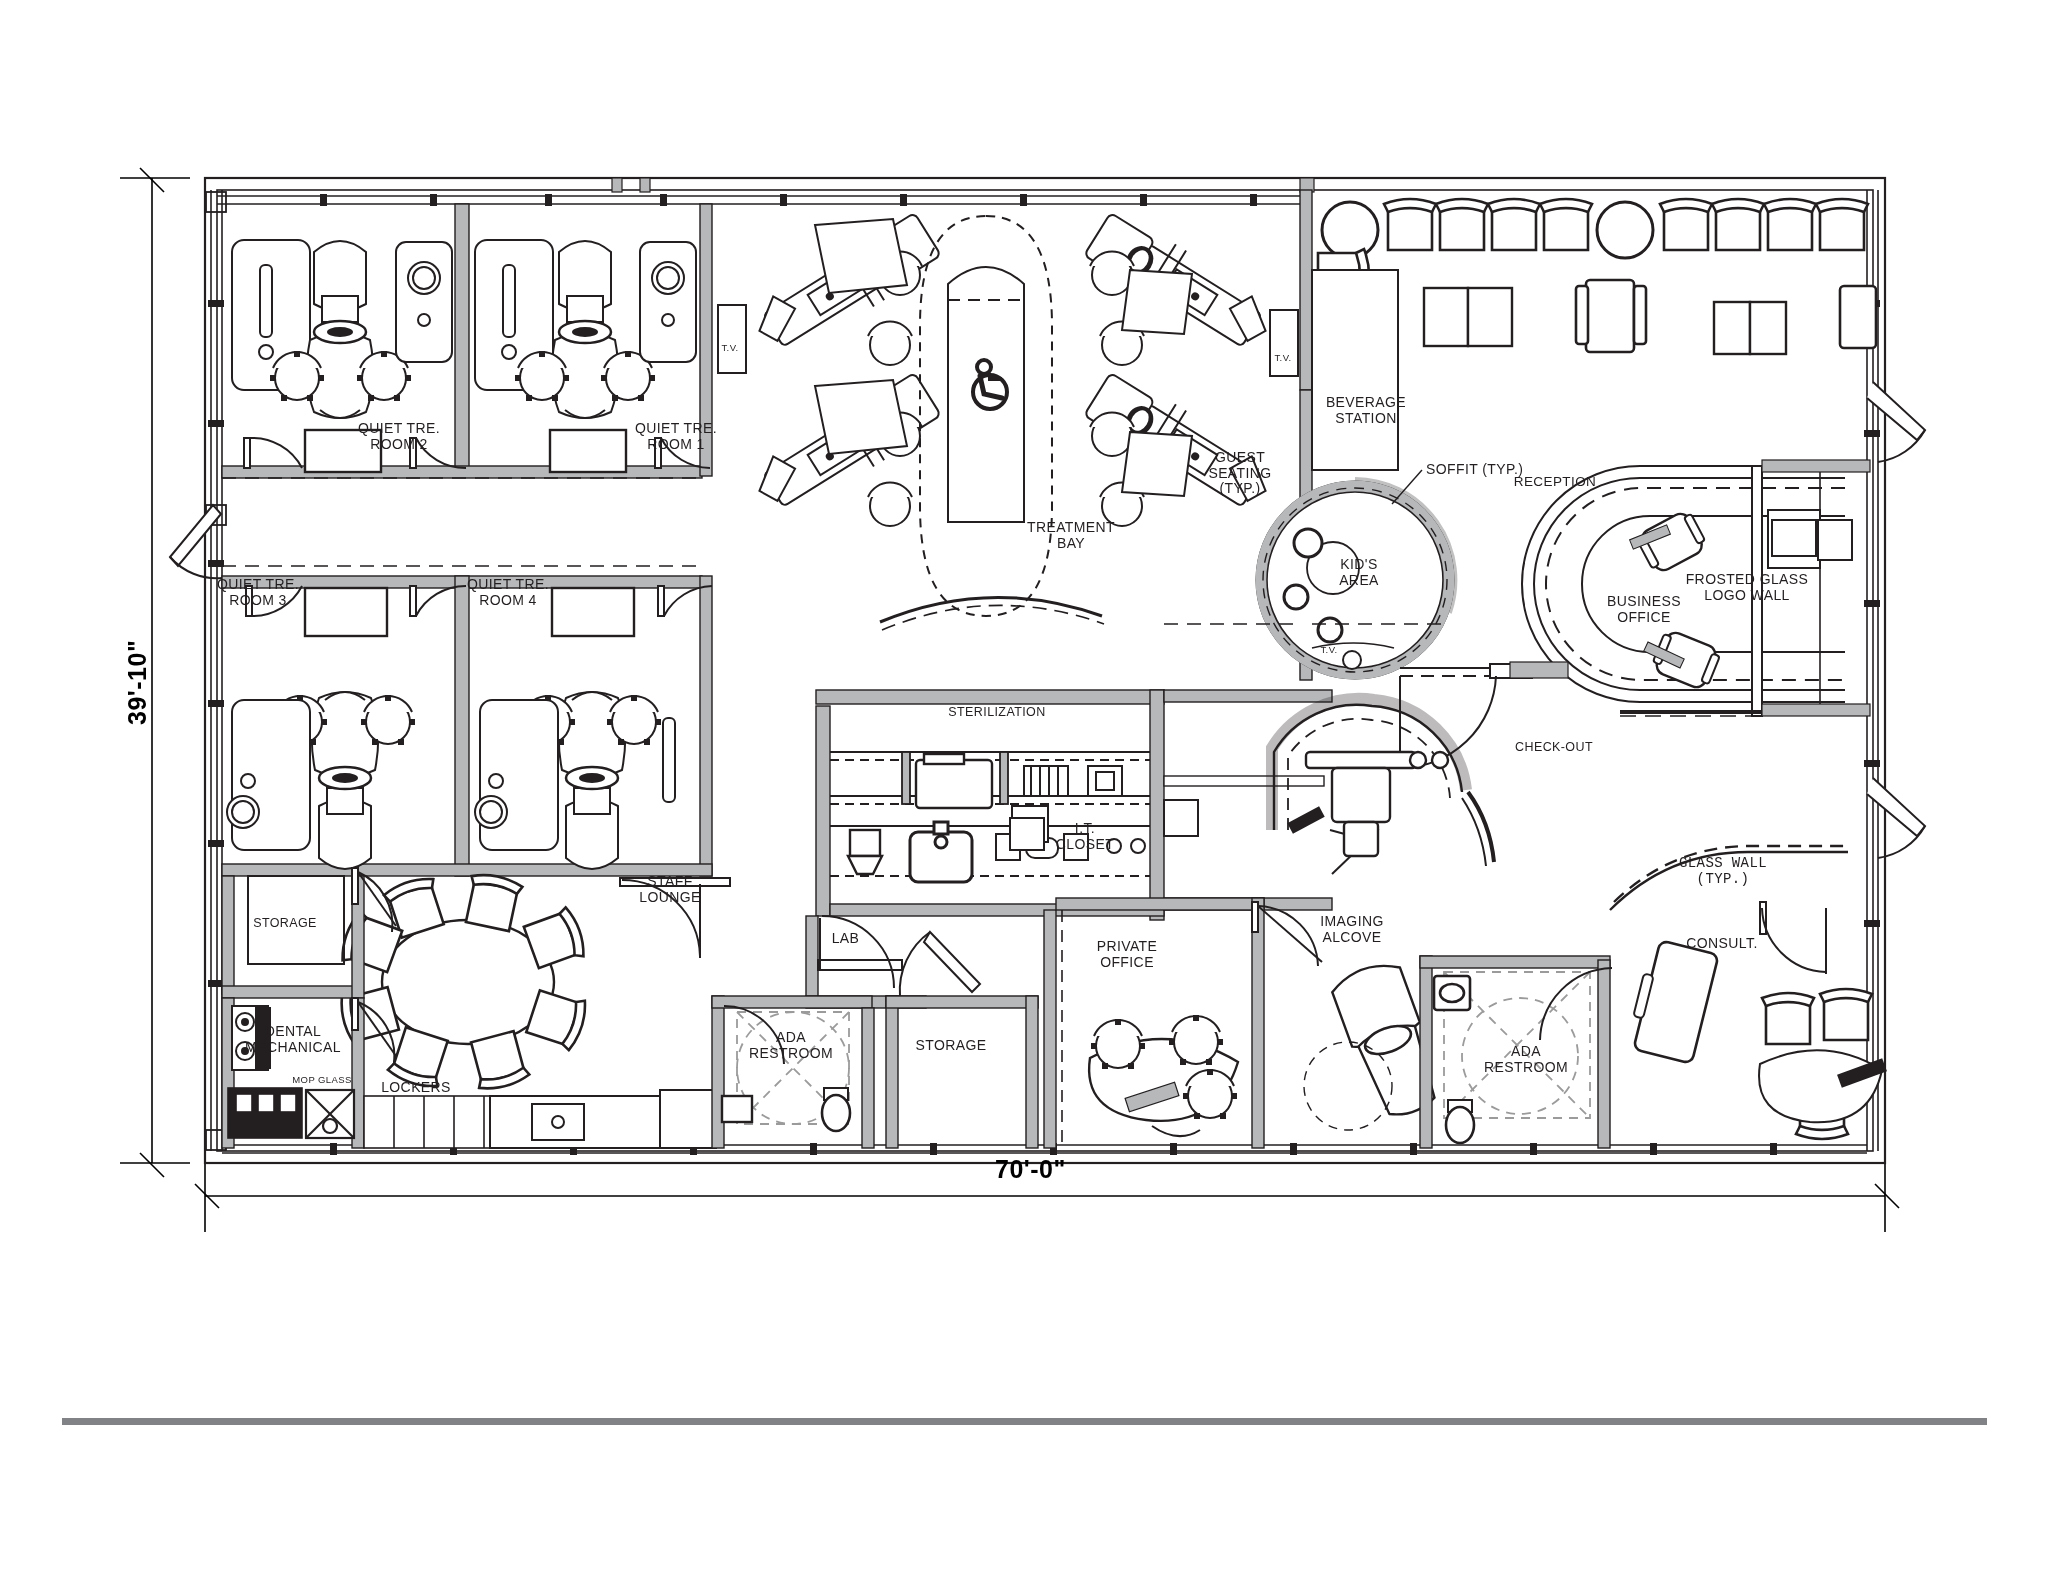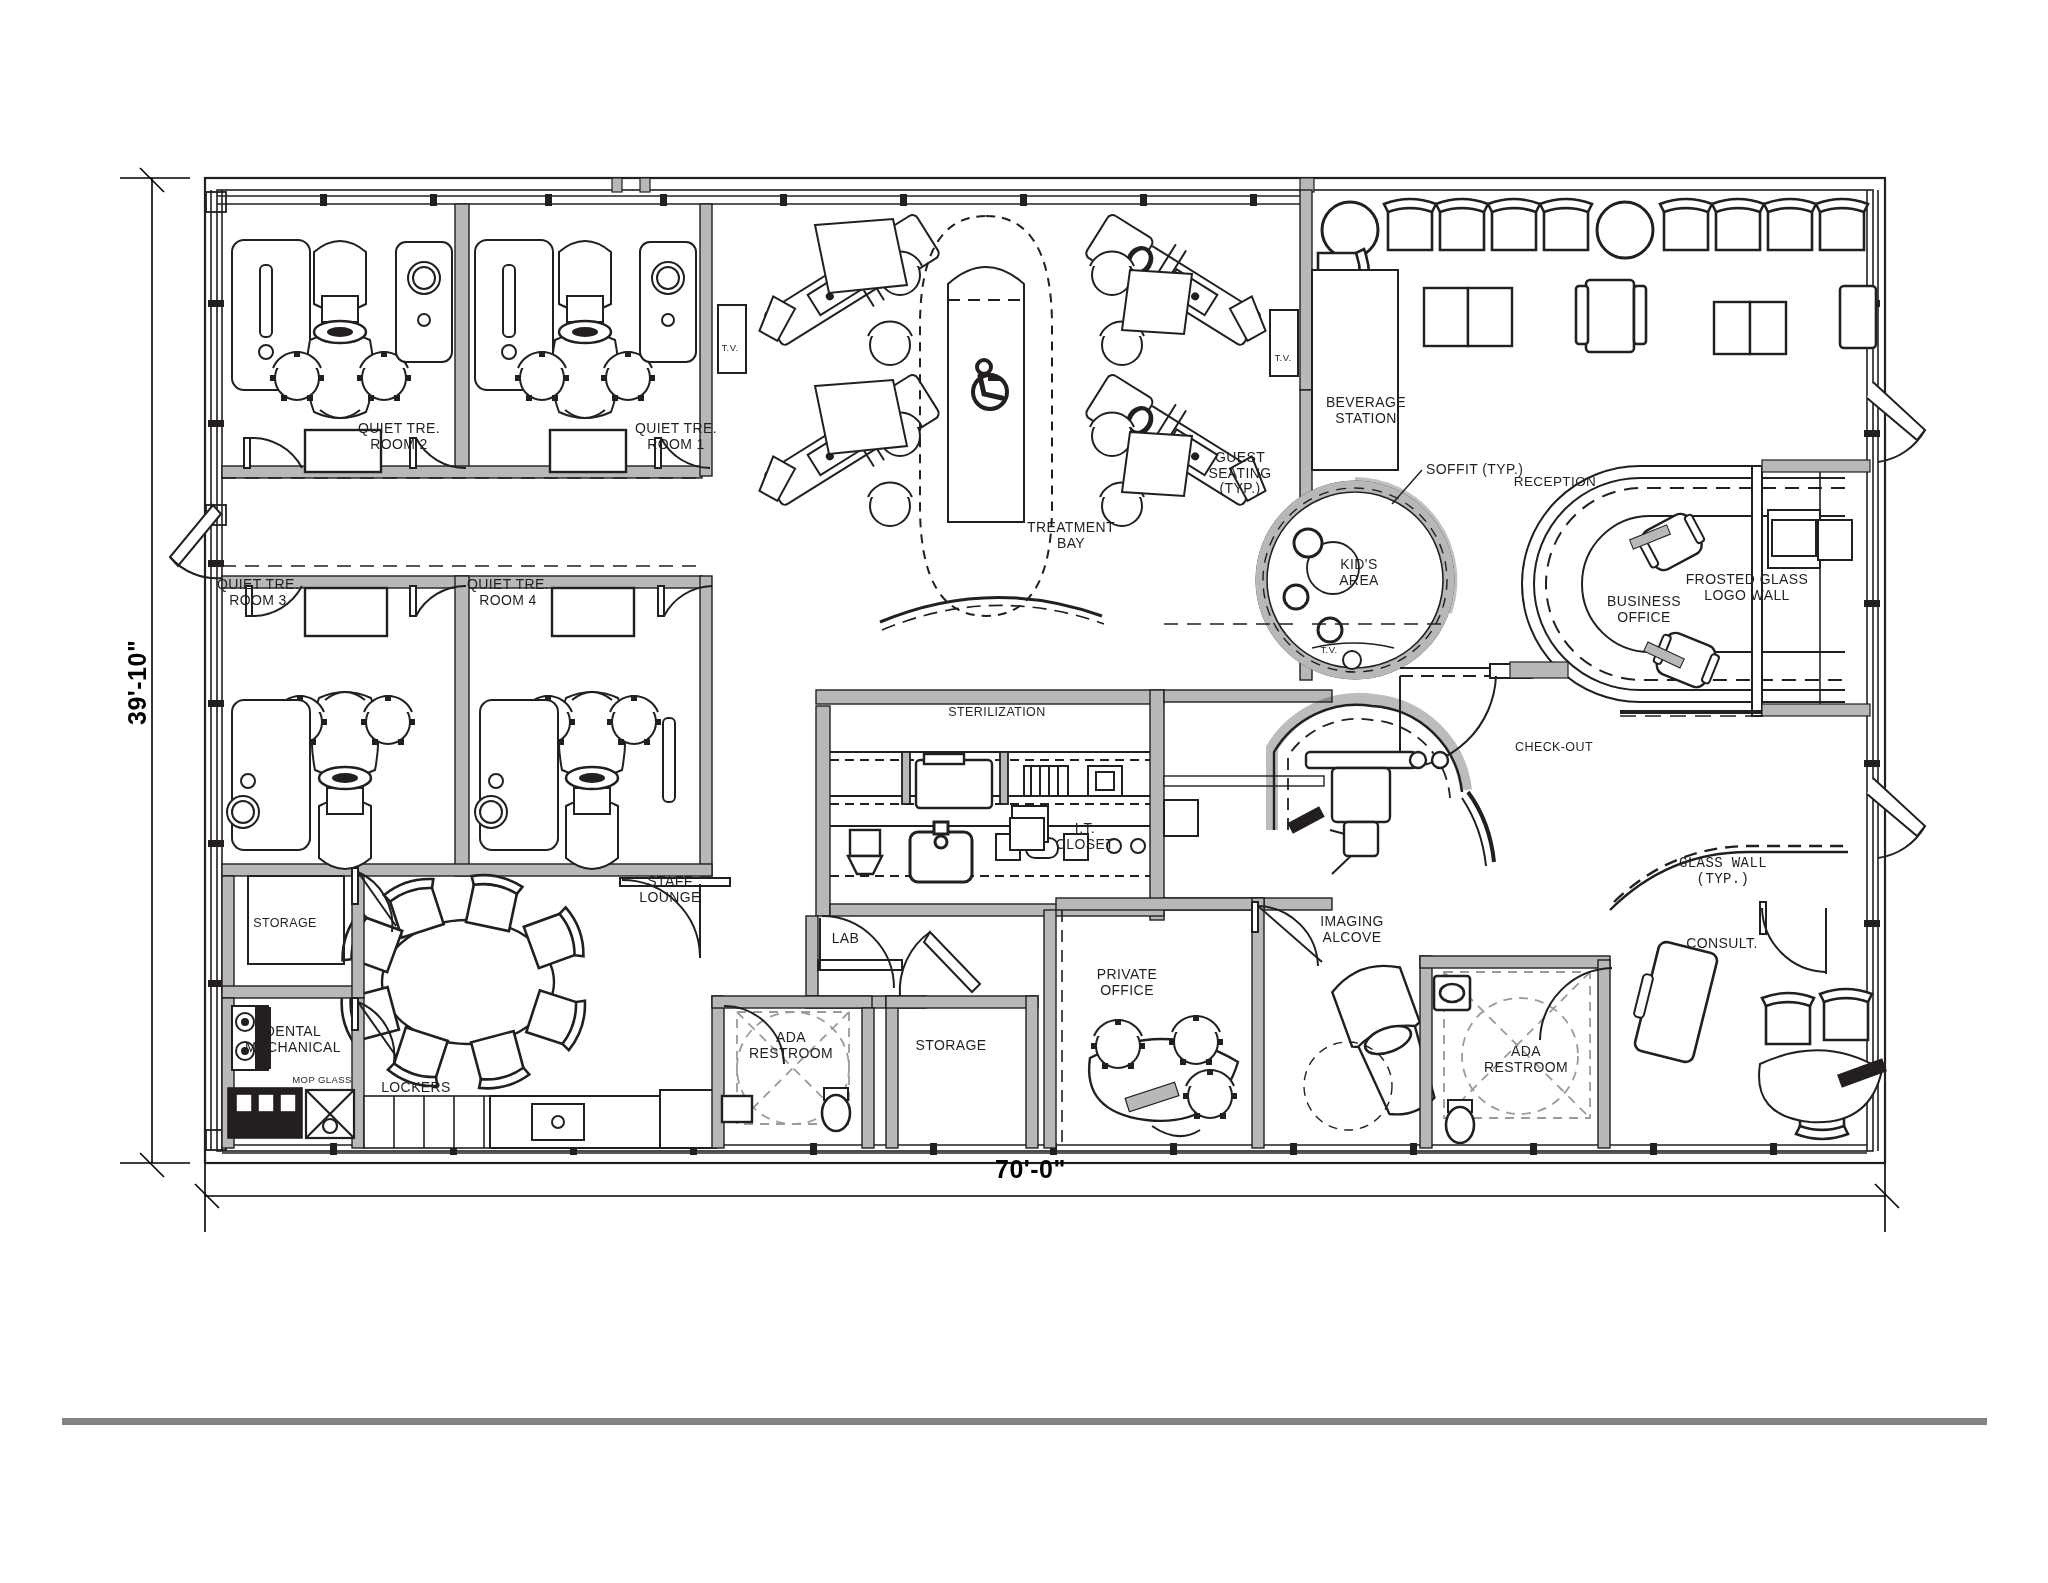--- a/index.html
+++ b/index.html
@@ -788,21 +788,21 @@
 LOUNGE</div>
       <div class="lbl s11" style="left: 841px; top: 939px; transform: translate(-50%, -50%); padding-left: 9px;">LAB</div>
       <div class="lbl s12" style="left: 285px; top: 923px; transform: translate(-50%, -50%);">STORAGE</div>
       <div class="lbl s11" style="left: 293px; top: 1040px; transform: translate(-50%, -50%);">DENTAL
 MECHANICAL</div>
       <div class="lbl s9" style="left: 322px; top: 1080px; transform: translate(-50%, -50%);">MOP GLASS</div>
       <div class="lbl s10" style="left: 416px; top: 1088px; transform: translate(-50%, -50%);">LOCKERS</div>
       <div class="lbl s10" style="left: 791px; top: 1046px; transform: translate(-50%, -50%);">ADA
 RESTROOM</div>
       <div class="lbl s11" style="left: 951px; top: 1046px; transform: translate(-50%, -50%);">STORAGE</div>
-      <div class="lbl s11" style="left: 1127px; top: 955px; transform: translate(-50%, -50%); margin-top: 28px;">PRIVATE
+      <div class="lbl s11" style="left: 1127px; top: 955px; transform: translate(-50%, -50%);">PRIVATE
 OFFICE</div>
       <div class="lbl s11" style="left: 1352px; top: 930px; transform: translate(-50%, -50%);">IMAGING
 ALCOVE</div>
       <div class="lbl s10" style="left: 1526px; top: 1060px; transform: translate(-50%, -50%);">ADA
 RESTROOM</div>
       <div class="lbl s10" style="left: 1723px; top: 872px; transform: translate(-50%, -50%); font-family: Liberation Mono, monospace;">GLASS WALL
 (TYP.)</div>
       <div class="lbl s11" style="left: 1722px; top: 944px; transform: translate(-50%, -50%);">CONSULT.</div>
     </div>
 

